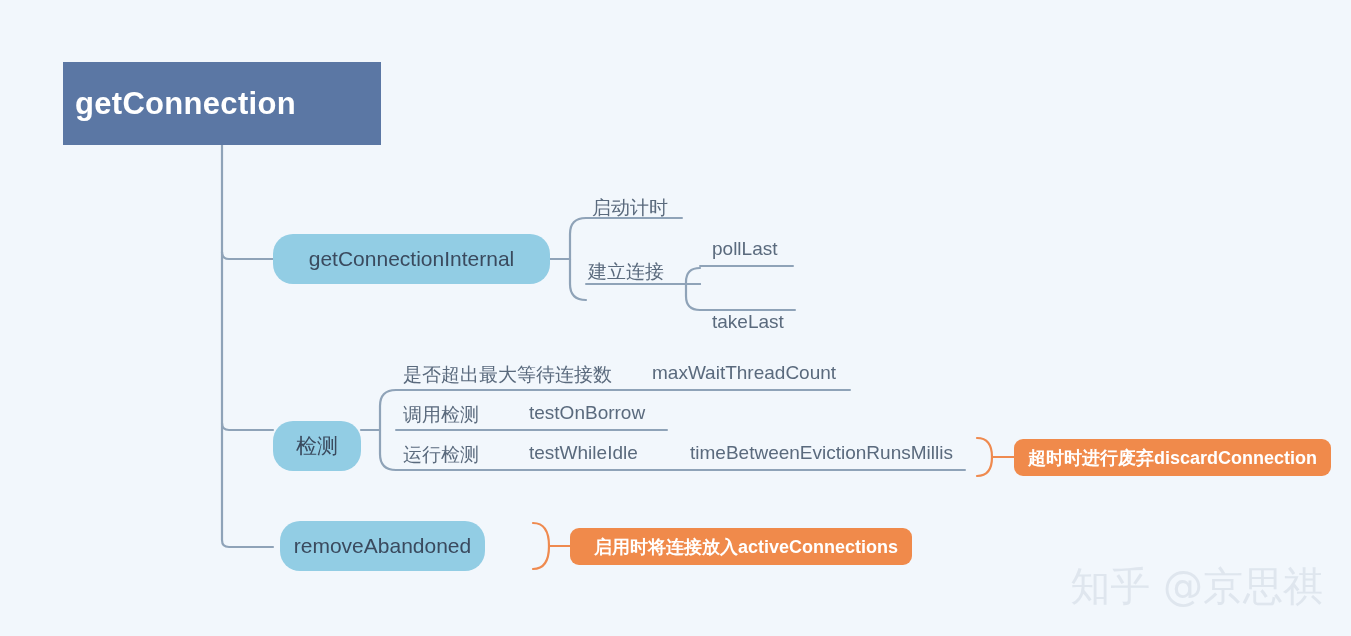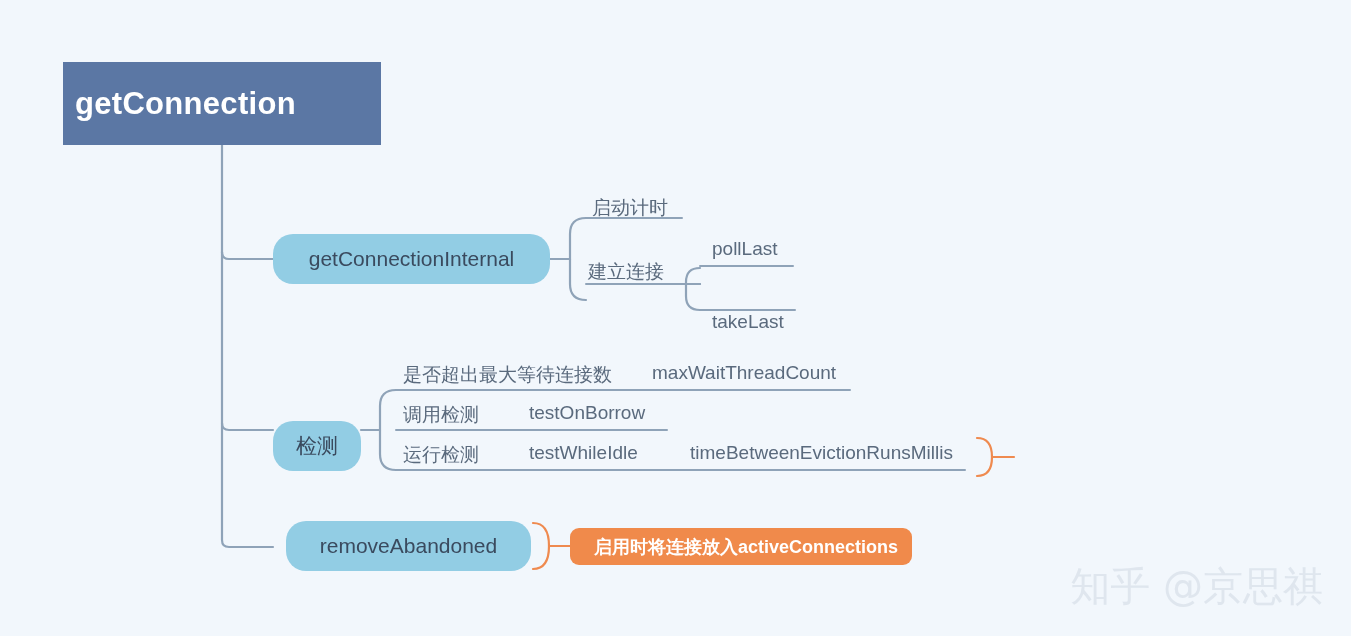--- a/index.html
+++ b/index.html
@@ -25,21 +25,21 @@
 
   
   .blue{
     background:#92cde4;color:#3a4a5e;
     border-radius:20px;
     display:flex;align-items:center;justify-content:center;
     font-size:21px;
   }
   #n-internal{left:273px;top:234px;width:277px;height:50px;}
   #n-detect{left:273px;top:421px;width:88px;height:50px;}
-  #n-remove{left:286px;top:521px;width:245px;height:50px;}
+  #n-remove{left:280px;top:521px;width:205px;height:50px;}
 
   
   .lbl{
     position:absolute;color:#5a6a7d;font-size:19px;white-space:nowrap;
   }
   .lbl.cn{font-size:19px;}
 
   
   .orange{
     position:absolute;background:#f08a4b;color:#ffffff;
@@ -140,20 +140,23 @@
   <div class="lbl cn" style="left:403px;top:362px;">是否超出最大等待连接数</div>
   <div class="lbl" style="left:652px;top:362px;">maxWaitThreadCount</div>
 
   <div class="lbl cn" style="left:403px;top:402px;">调用检测</div>
   <div class="lbl" style="left:529px;top:402px;">testOnBorrow</div>
 
   <div class="lbl cn" style="left:403px;top:442px;">运行检测</div>
   <div class="lbl" style="left:529px;top:442px;">testWhileIdle</div>
   <div class="lbl" style="left:690px;top:442px;">timeBetweenEvictionRunsMillis</div>
 
+  <div class="orange" id="o-discard">
+    <span>超时时进行废弃discardConnection</span>
+  </div>
 
   <div class="orange" id="o-active">
     <span>启用时将连接放入activeConnections</span>
   </div>
 
   <div class="watermark">知乎 @京思祺</div>
 
 </div>
 
 </body></html>

